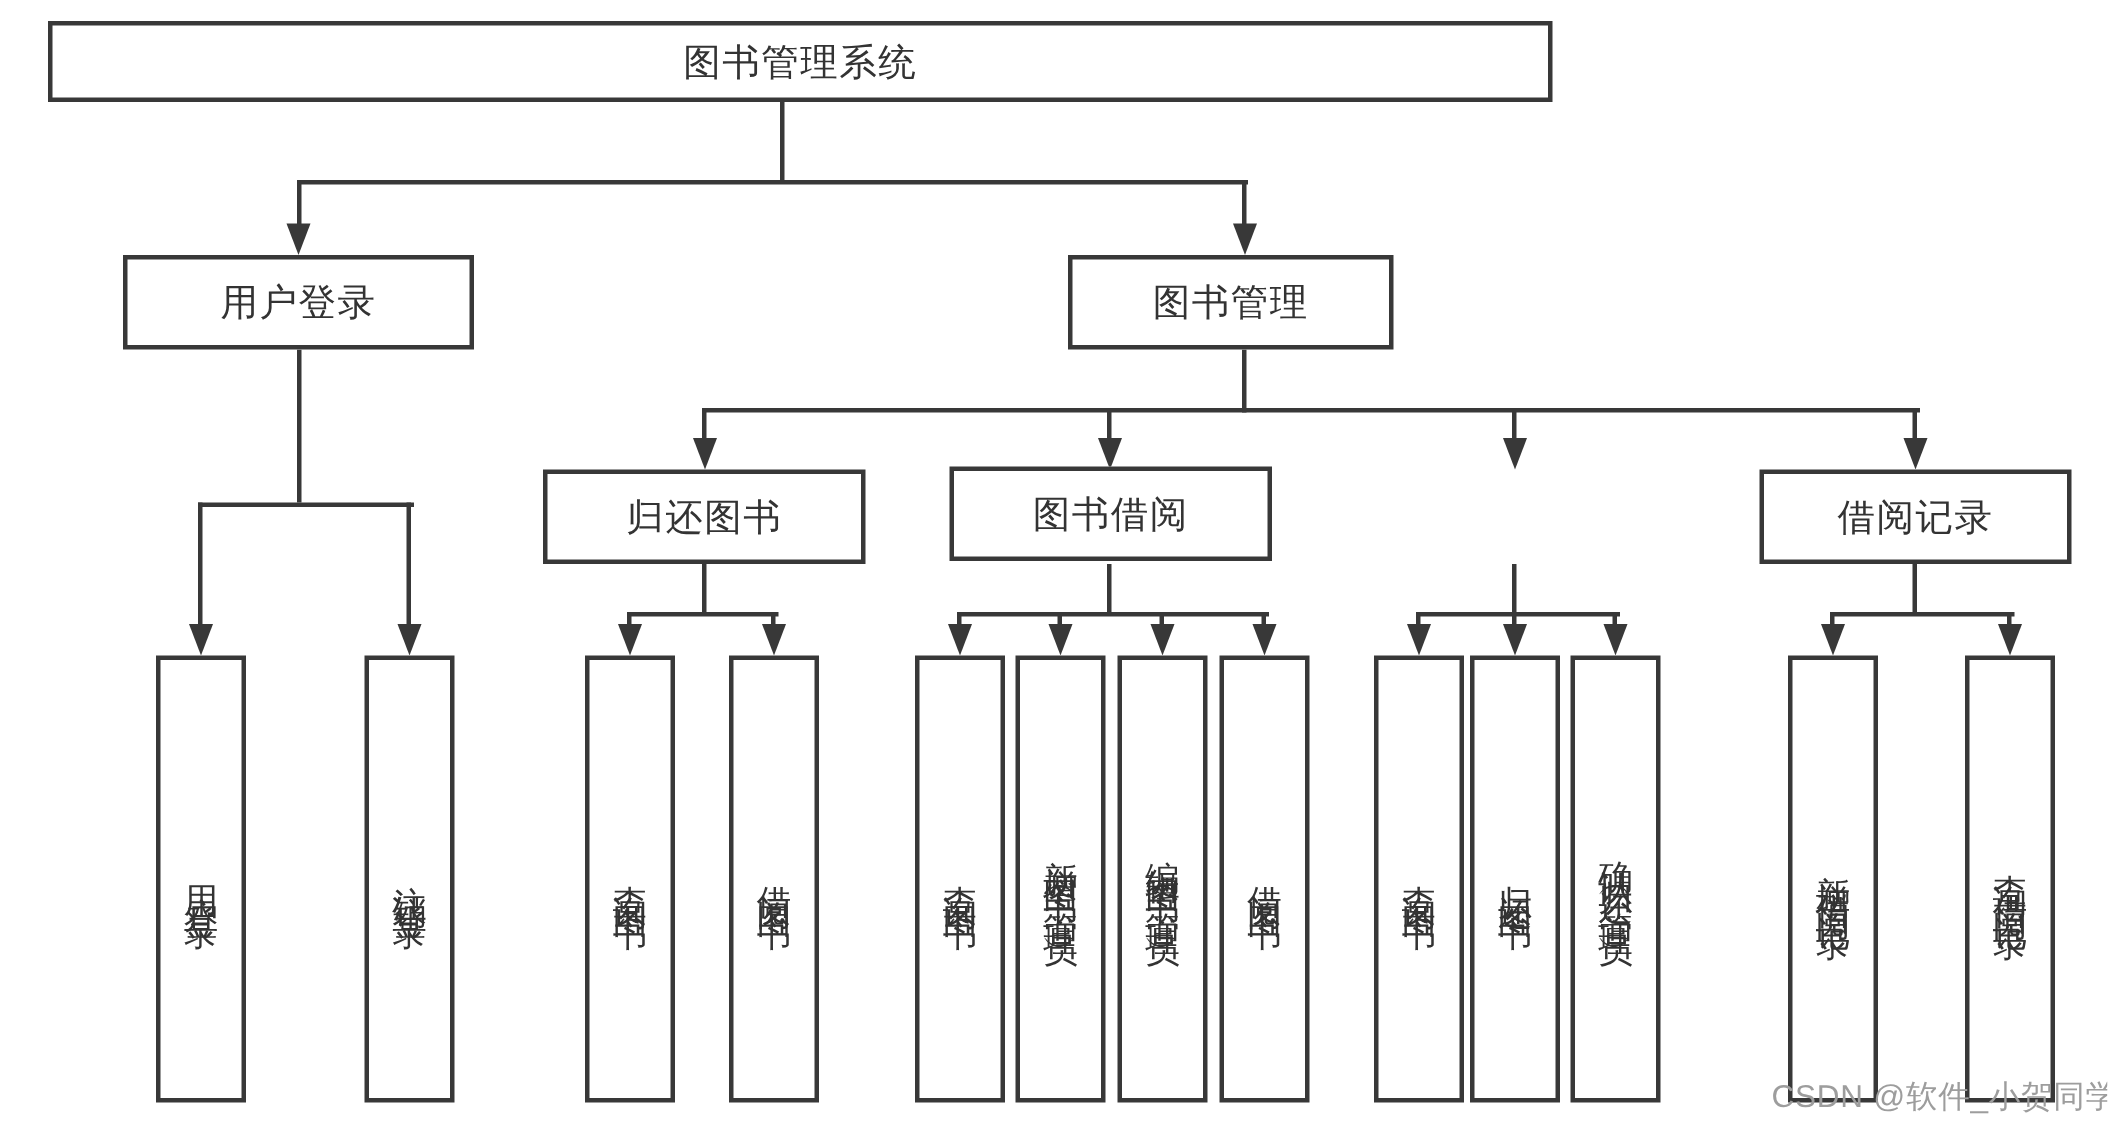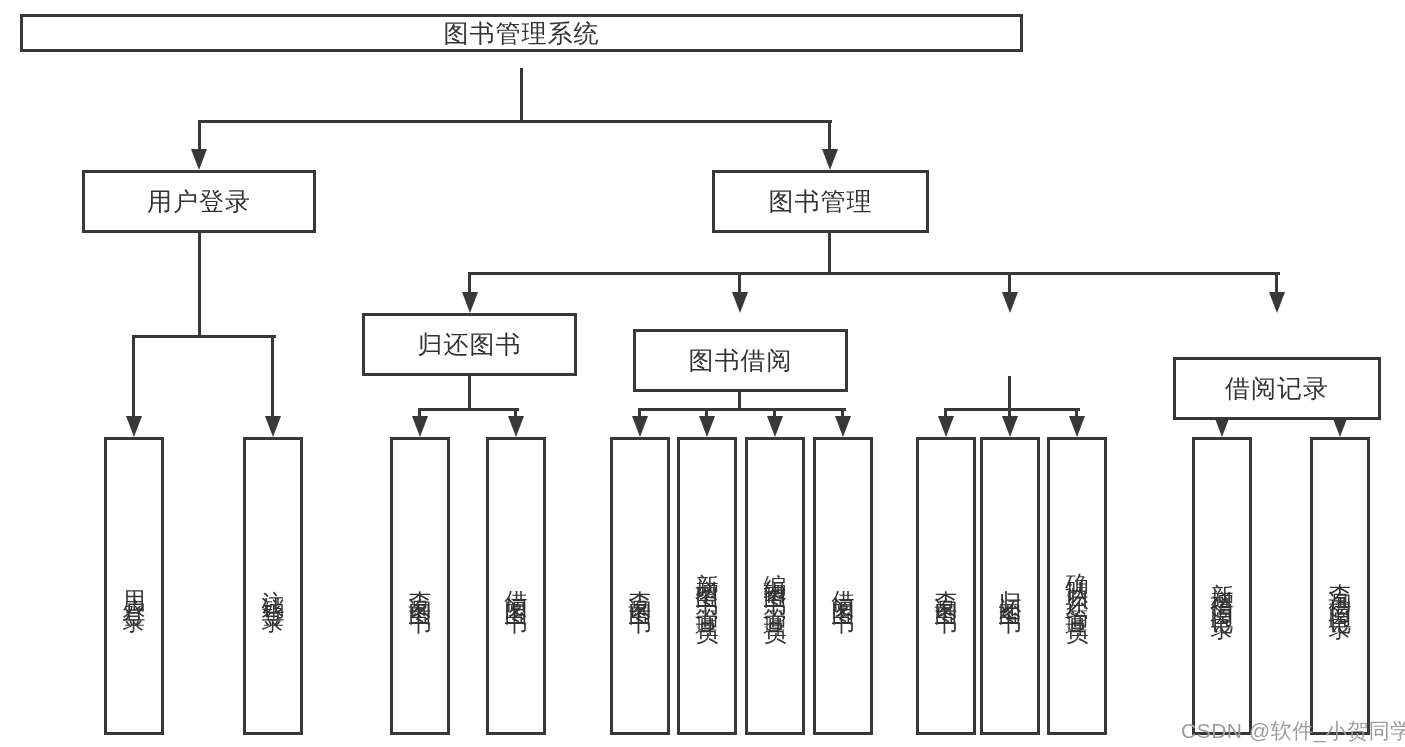--- a/index.html
+++ b/index.html
@@ -62,21 +62,21 @@
     letter-spacing: 0.5px;
     white-space: nowrap;
     z-index: 5;
   }
 </style>
 </head>
 <body>
 
 <div class="canvas">
 
-  <div class="hbox" style="left:20px; top:14px; width:1003px; height:38px;">图书管理系统</div>
+  <div class="hbox" style="left:32px; top:14px; width:1003px; height:54px;">图书管理系统</div>
 
   <div class="vline" style="left:520px; top:68px; height:52px;"></div>
   <div class="hline" style="left:198px; top:120px; width:634px;"></div>
   <div class="vline" style="left:198px; top:120px; height:34px;"></div>
   <div class="arrow" style="left:191px; top:149px;"></div>
   <div class="vline" style="left:828px; top:120px; height:34px;"></div>
   <div class="arrow" style="left:822px; top:149px;"></div>
 
   <div class="hbox" style="left:82px; top:170px; width:234px; height:63px;">用户登录</div>
   <div class="hbox" style="left:712px; top:170px; width:217px; height:63px;">图书管理</div>
@@ -93,22 +93,22 @@
   <div class="vline" style="left:468px; top:272px; height:23px;"></div>
   <div class="arrow" style="left:462px; top:292px;"></div>
   <div class="vline" style="left:738px; top:272px; height:23px;"></div>
   <div class="arrow" style="left:732px; top:292px;"></div>
   <div class="vline" style="left:1008px; top:272px; height:23px;"></div>
   <div class="arrow" style="left:1002px; top:292px;"></div>
   <div class="vline" style="left:1275px; top:272px; height:23px;"></div>
   <div class="arrow" style="left:1269px; top:292px;"></div>
 
   <div class="hbox" style="left:362px; top:313px; width:215px; height:63px;">归还图书</div>
-  <div class="hbox" style="left:633px; top:329px; width:215px; height:63px;">图书借阅</div>
-  <div class="hbox" style="left:1173px; top:313px; width:208px; height:63px;margin-top:44px;">借阅记录</div>
+  <div class="hbox" style="left:633px; top:311px; width:215px; height:63px;">图书借阅</div>
+  <div class="hbox" style="left:1173px; top:313px; width:208px; height:63px;">借阅记录</div>
 
   <div class="vline" style="left:468px; top:376px; height:32px;"></div>
   <div class="hline" style="left:418px; top:408px; width:101px;"></div>
   <div class="vline" style="left:418px; top:408px; height:10px;"></div>
   <div class="arrow" style="left:412px; top:416px;"></div>
   <div class="vline" style="left:514px; top:408px; height:10px;"></div>
   <div class="arrow" style="left:508px; top:416px;"></div>
 
   <div class="vline" style="left:738px; top:376px; height:32px;"></div>
   <div class="hline" style="left:638px; top:408px; width:208px;"></div>

